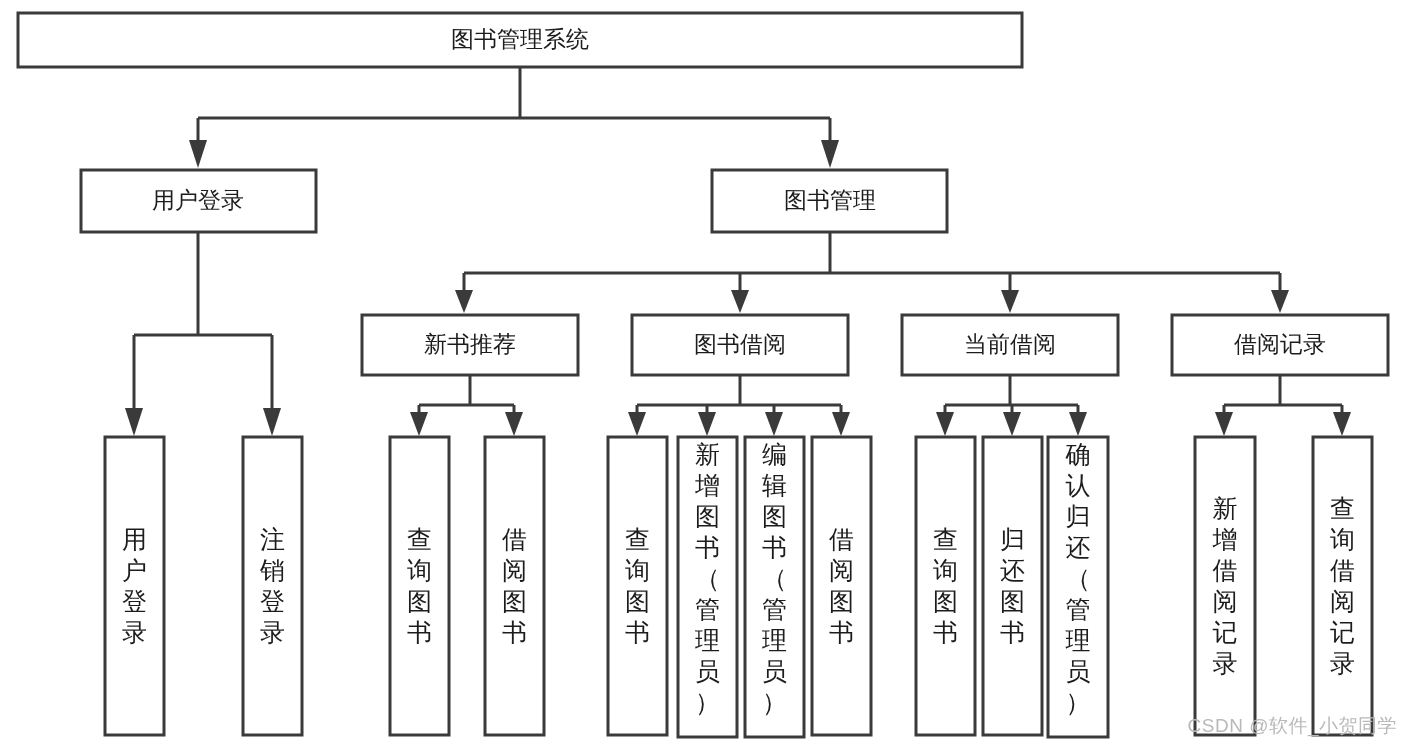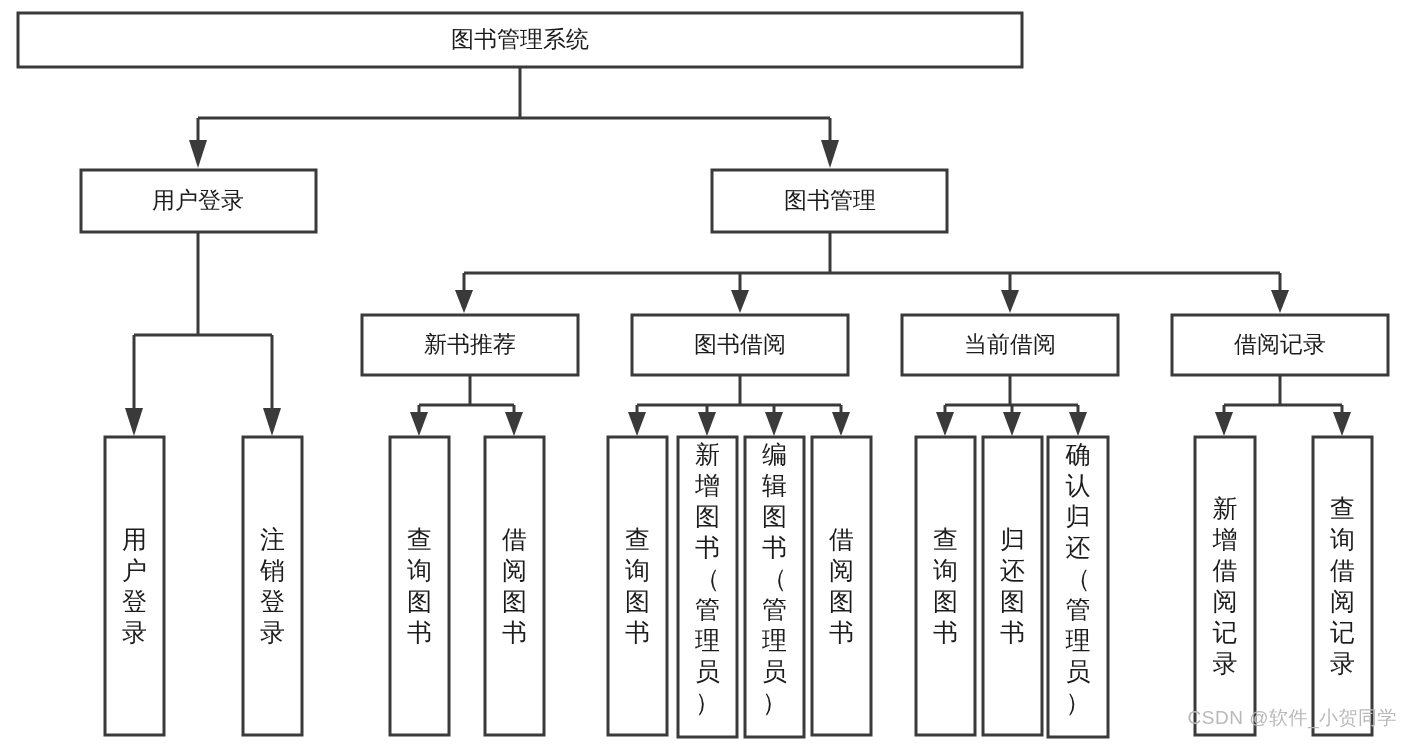--- a/index.html
+++ b/index.html
@@ -50,21 +50,21 @@
   }
   .node-label-v {
     font-family: "Liberation Sans", "DejaVu Sans", sans-serif;
     font-size: 25px;
     fill: #1c1c1c;
     text-anchor: middle;
   }
   .watermark {
     position: absolute;
     right: 8px;
-    bottom: 16px;
+    bottom: 8px;
     font-family: "Liberation Sans", "DejaVu Sans", sans-serif;
     font-size: 19px;
     color: #b9b9b9;
     white-space: nowrap;
     letter-spacing: 0.5px;
     pointer-events: none;
   }
 </style>
 </head>
 <body>

